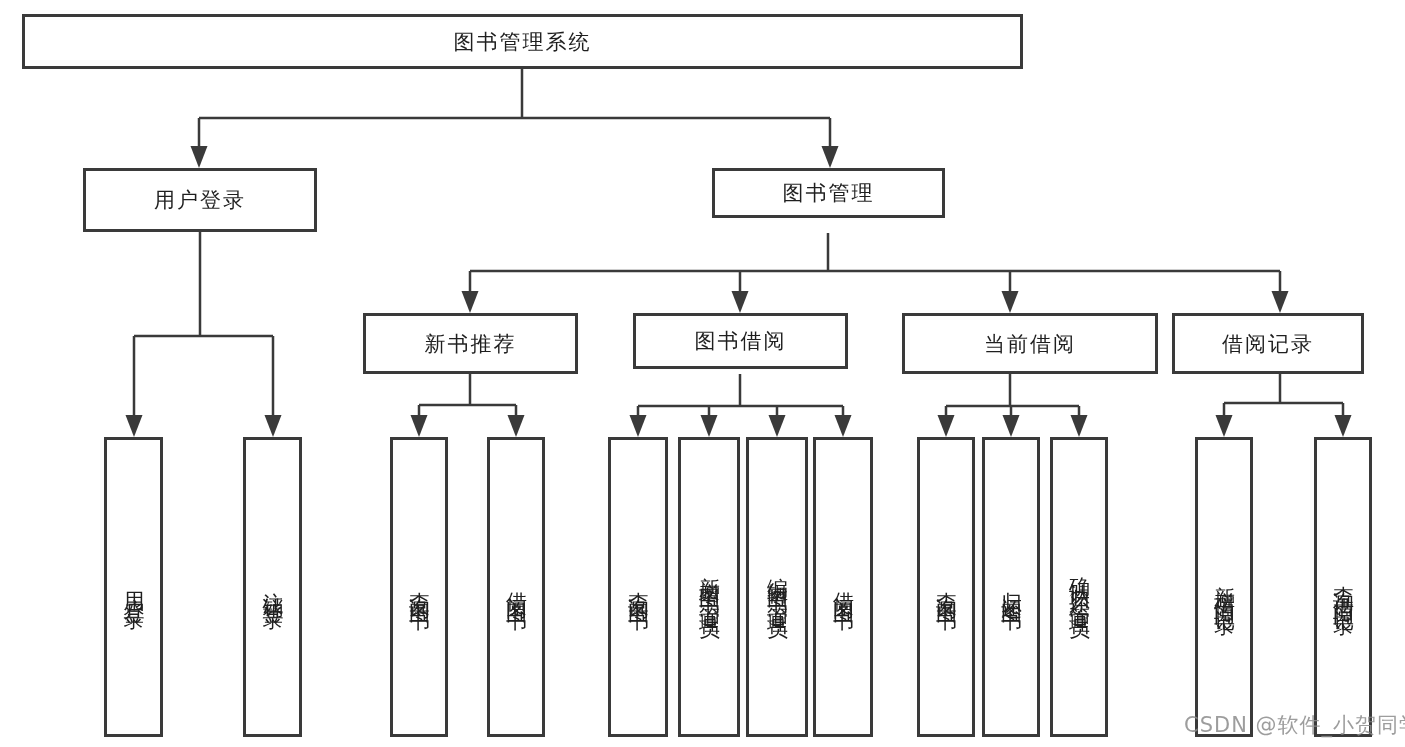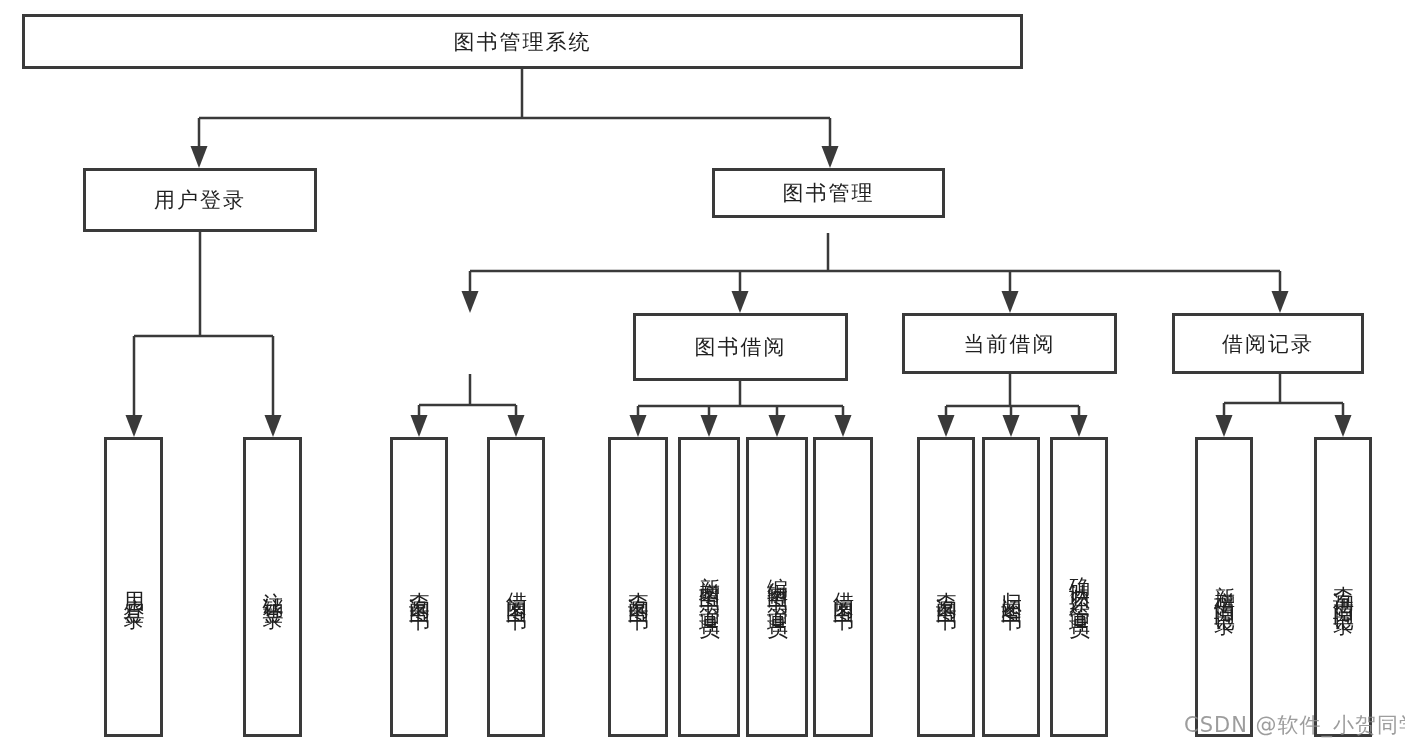--- a/index.html
+++ b/index.html
@@ -112,24 +112,27 @@
     <span>图书管理系统</span>
   </div>
 
   <div class="box h" style="left:83px;top:168px;width:234px;height:64px;">
     <span>用户登录</span>
   </div>
   <div class="box h" style="left:712px;top:168px;width:233px;height:50px;">
     <span>图书管理</span>
   </div>
 
-  <div class="box h" style="left:633px;top:313px;width:215px;height:68px;">
+  <div class="box h" style="left:363px;top:313px;width:215px;height:61px;">
+    <span>新书推荐</span>
+  </div>
+  <div class="box h" style="left:633px;top:313px;width:215px;height:56px;">
     <span>图书借阅</span>
   </div>
-  <div class="box h" style="left:902px;top:313px;width:215px;height:61px;">
+  <div class="box h" style="left:902px;top:313px;width:256px;height:61px;">
     <span>当前借阅</span>
   </div>
   <div class="box h" style="left:1172px;top:313px;width:192px;height:61px;">
     <span>借阅记录</span>
   </div>
 
   <div class="box v" style="left:104px;top:437px;width:59px;height:300px;">
     <span>用户登录</span>
   </div>
   <div class="box v" style="left:243px;top:437px;width:59px;height:300px;">

